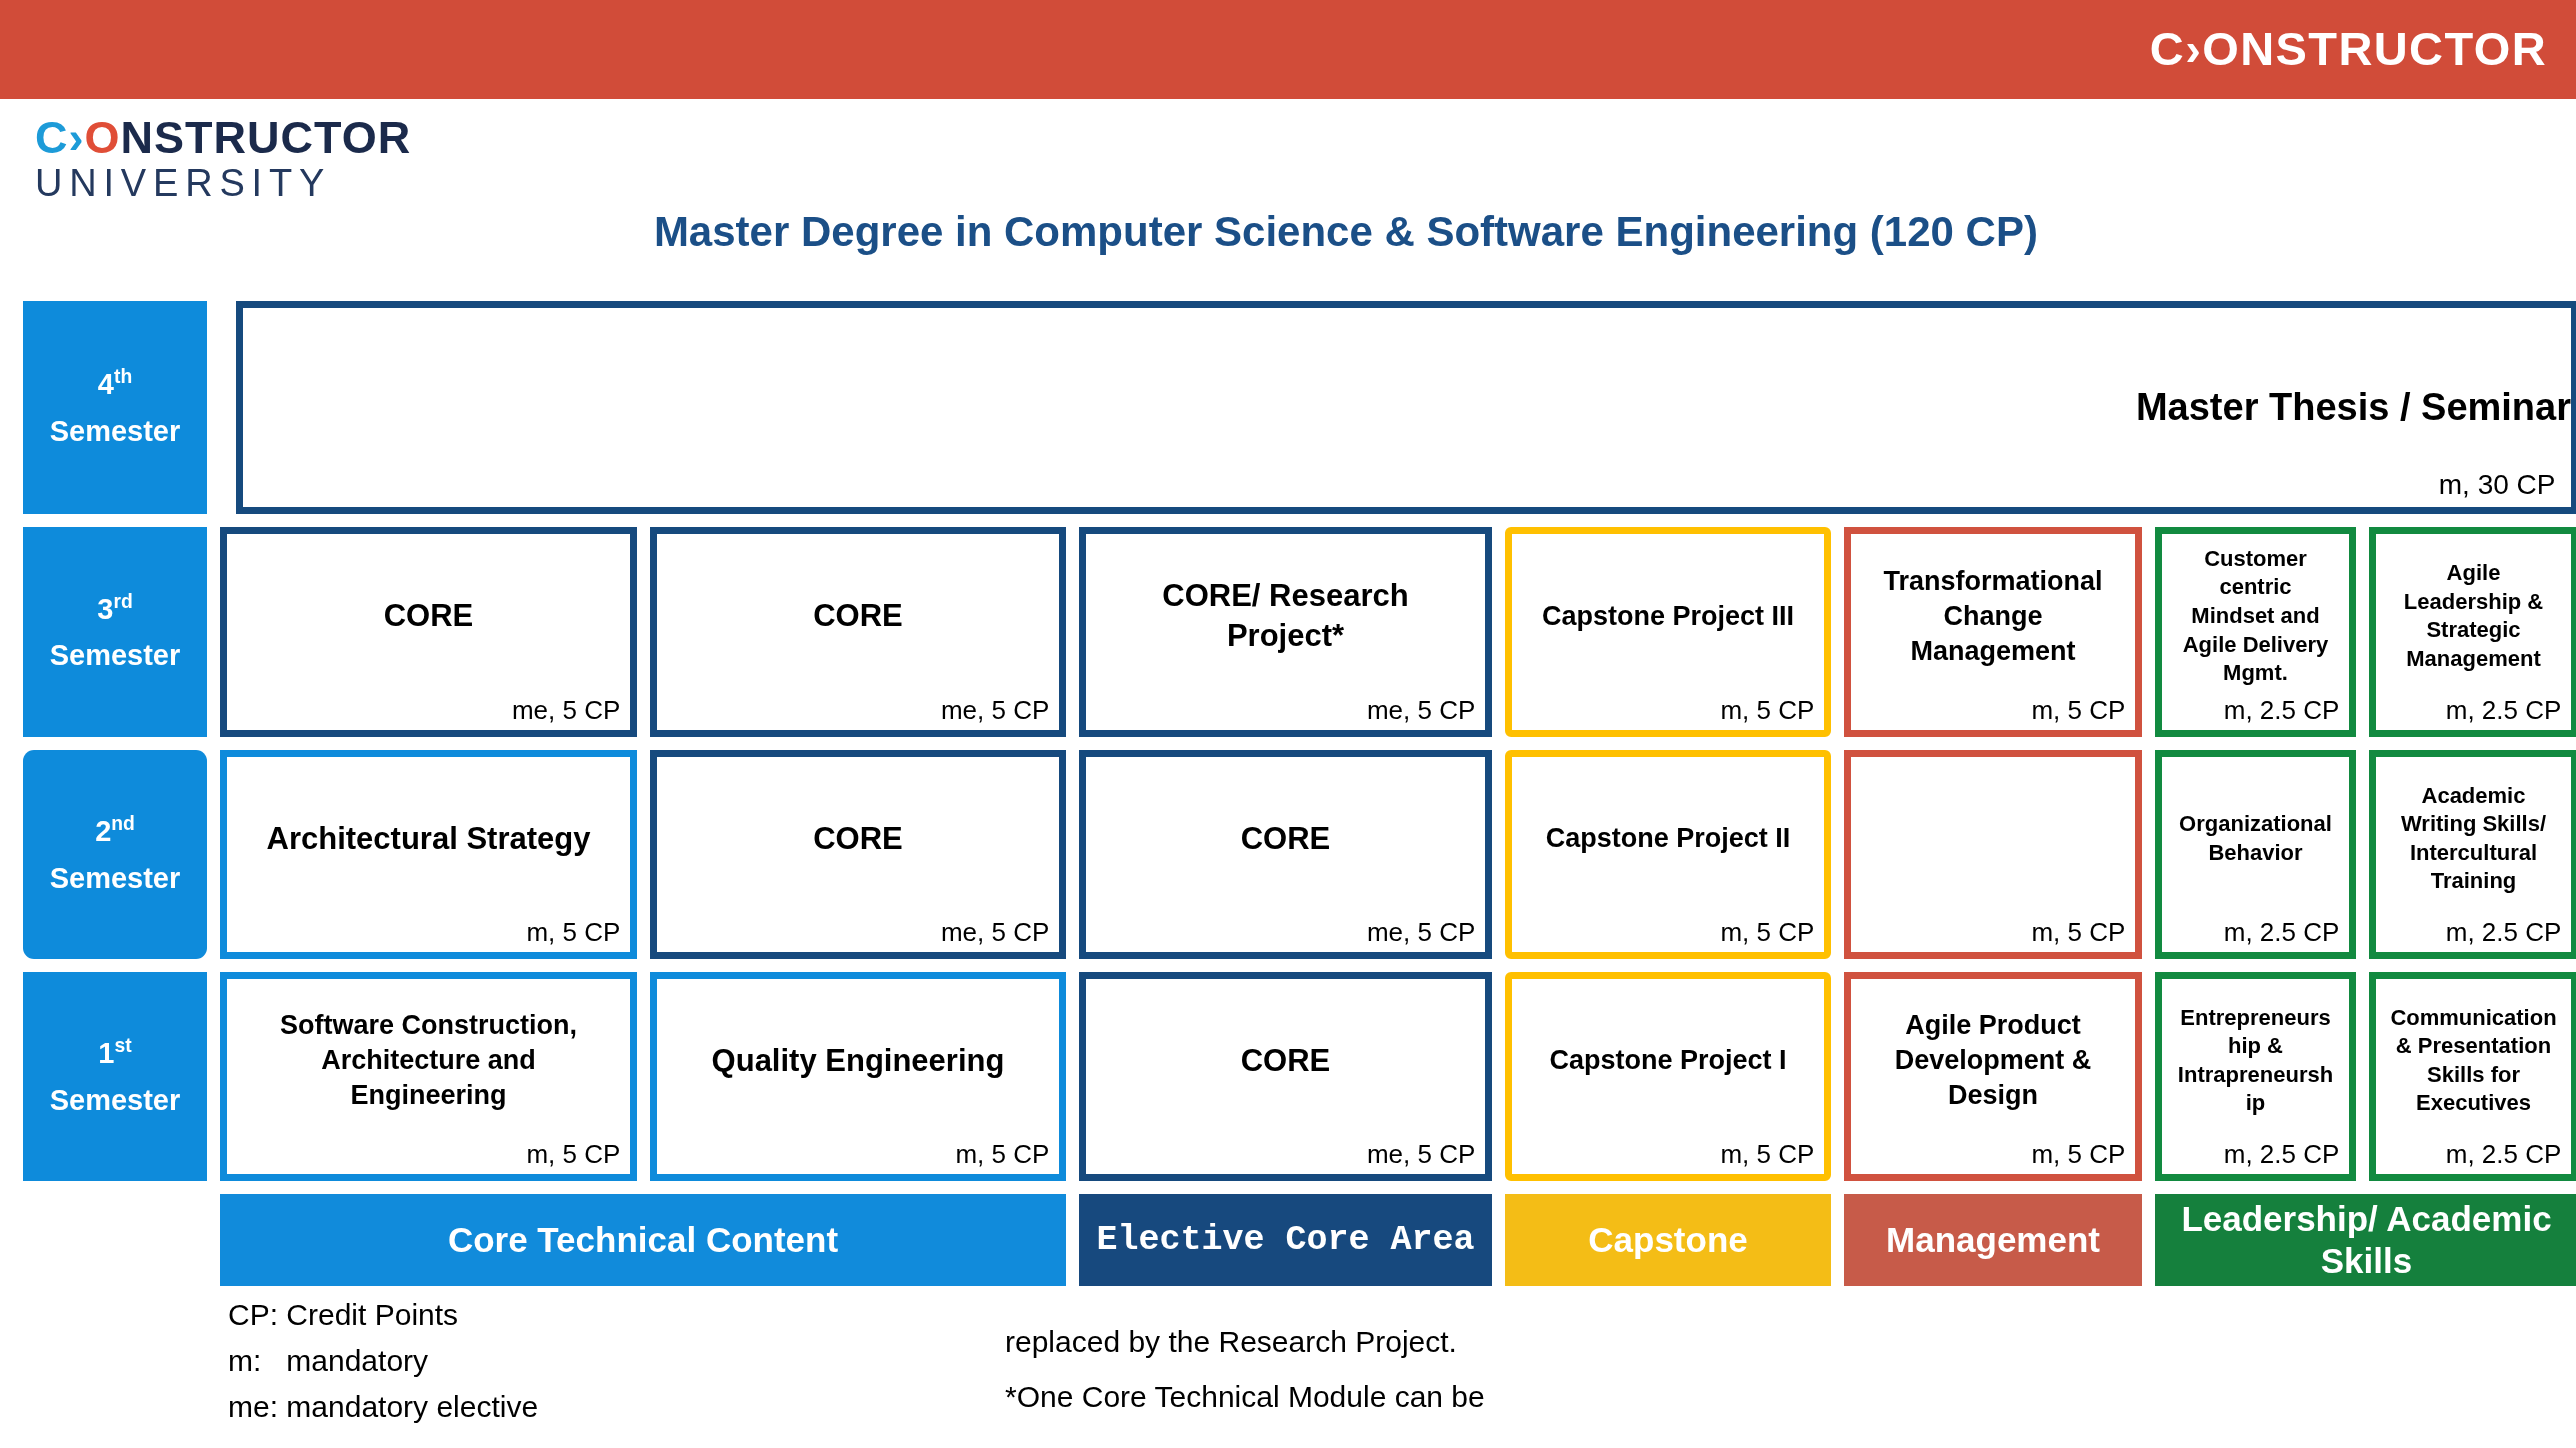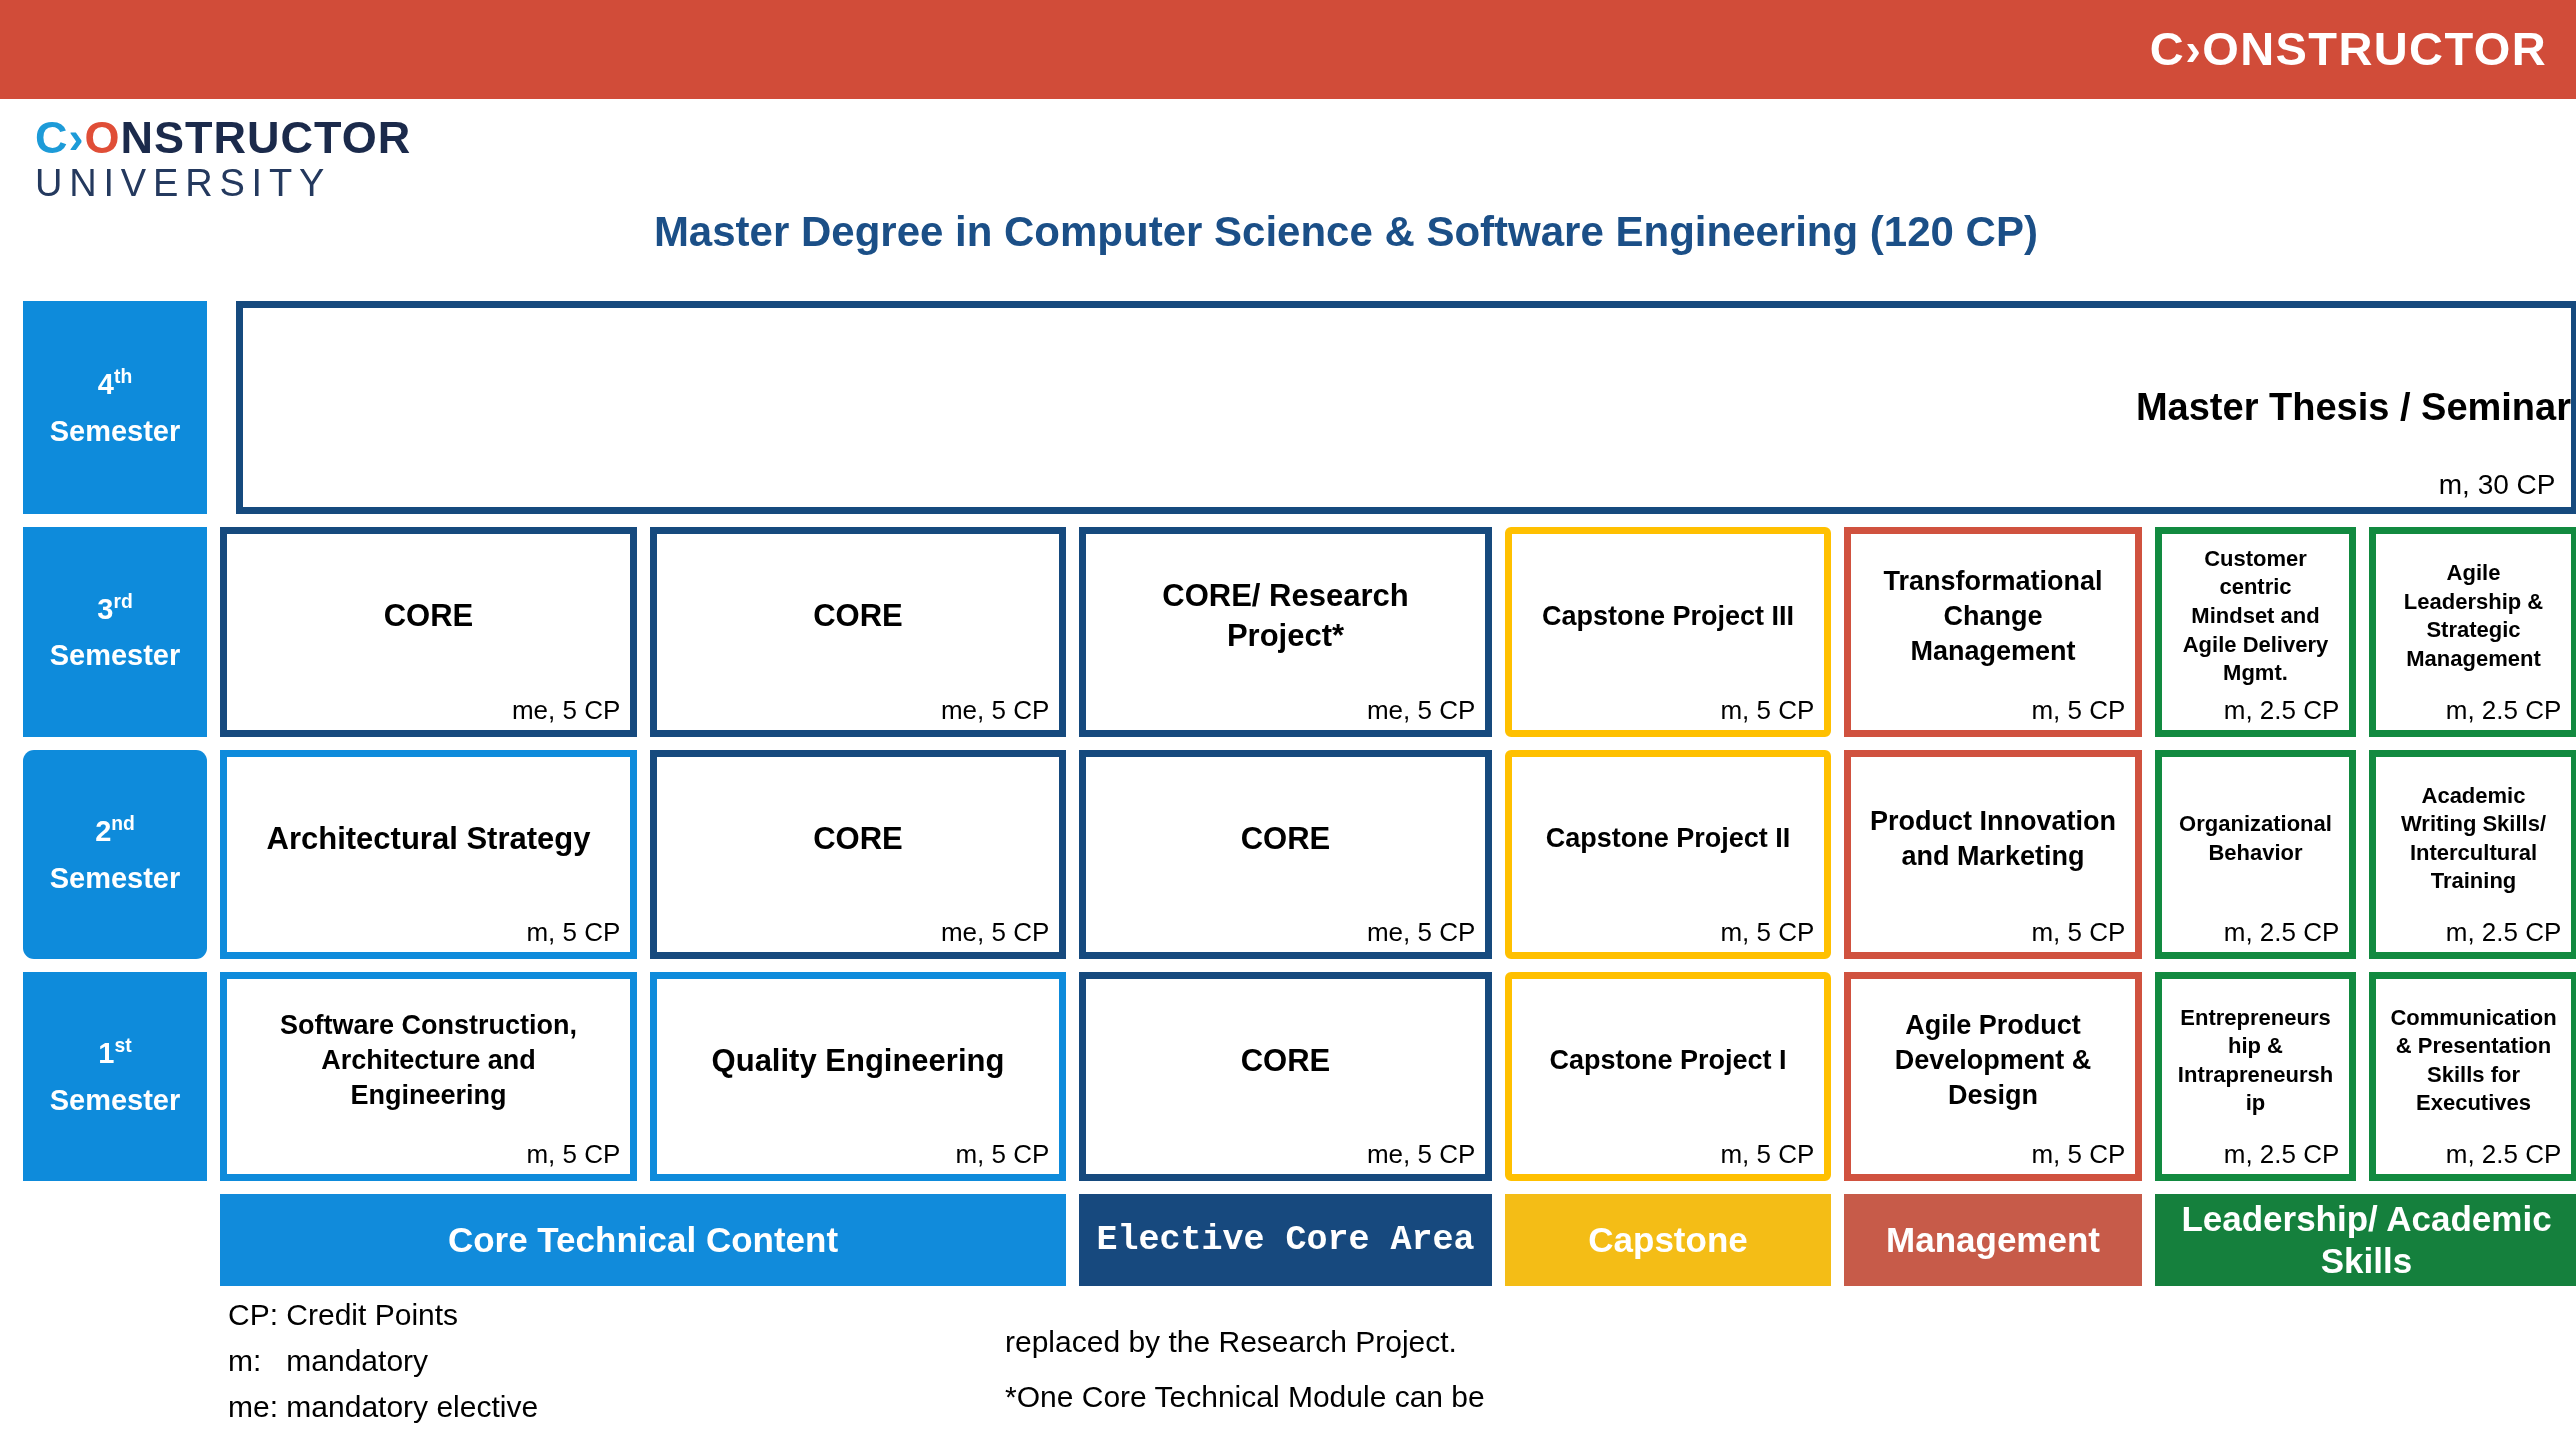--- a/index.html
+++ b/index.html
@@ -140,21 +140,20 @@
     </div>
     <div class="module b-navy" style="grid-area: 3 / 4;">
       <div class="m-title size-lg">CORE</div>
       <div class="m-credit">me, 5 CP</div>
     </div>
     <div class="module b-yellow" style="grid-area: 3 / 5;">
       <div class="m-title size-md">Capstone Project II</div>
       <div class="m-credit">m, 5 CP</div>
     </div>
     <div class="module b-red" style="grid-area: 3 / 6;">
-      <div class="m-title size-md">Product Innovation and Marketing</div>
       <div class="m-credit">m, 5 CP</div>
     </div>
     <div class="module b-green" style="grid-area: 3 / 7;">
       <div class="m-title size-sm">Organizational Behavior</div>
       <div class="m-credit">m, 2.5 CP</div>
     </div>
     <div class="module b-green" style="grid-area: 3 / 8;">
       <div class="m-title size-sm">Academic Writing Skills/ Intercultural Training</div>
       <div class="m-credit">m, 2.5 CP</div>
     </div>

